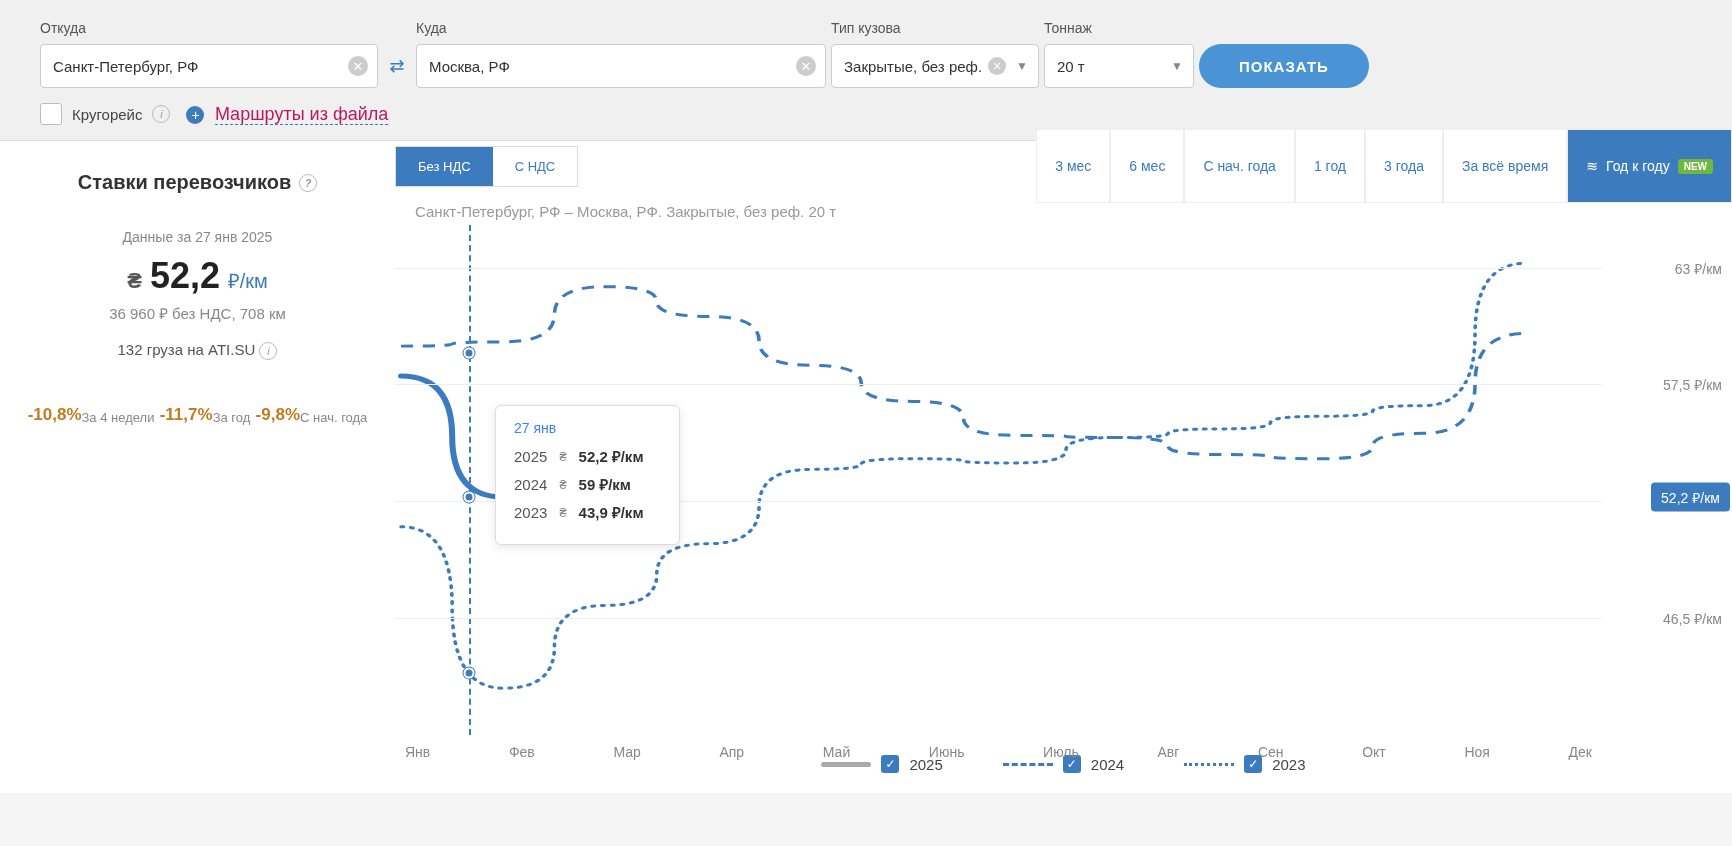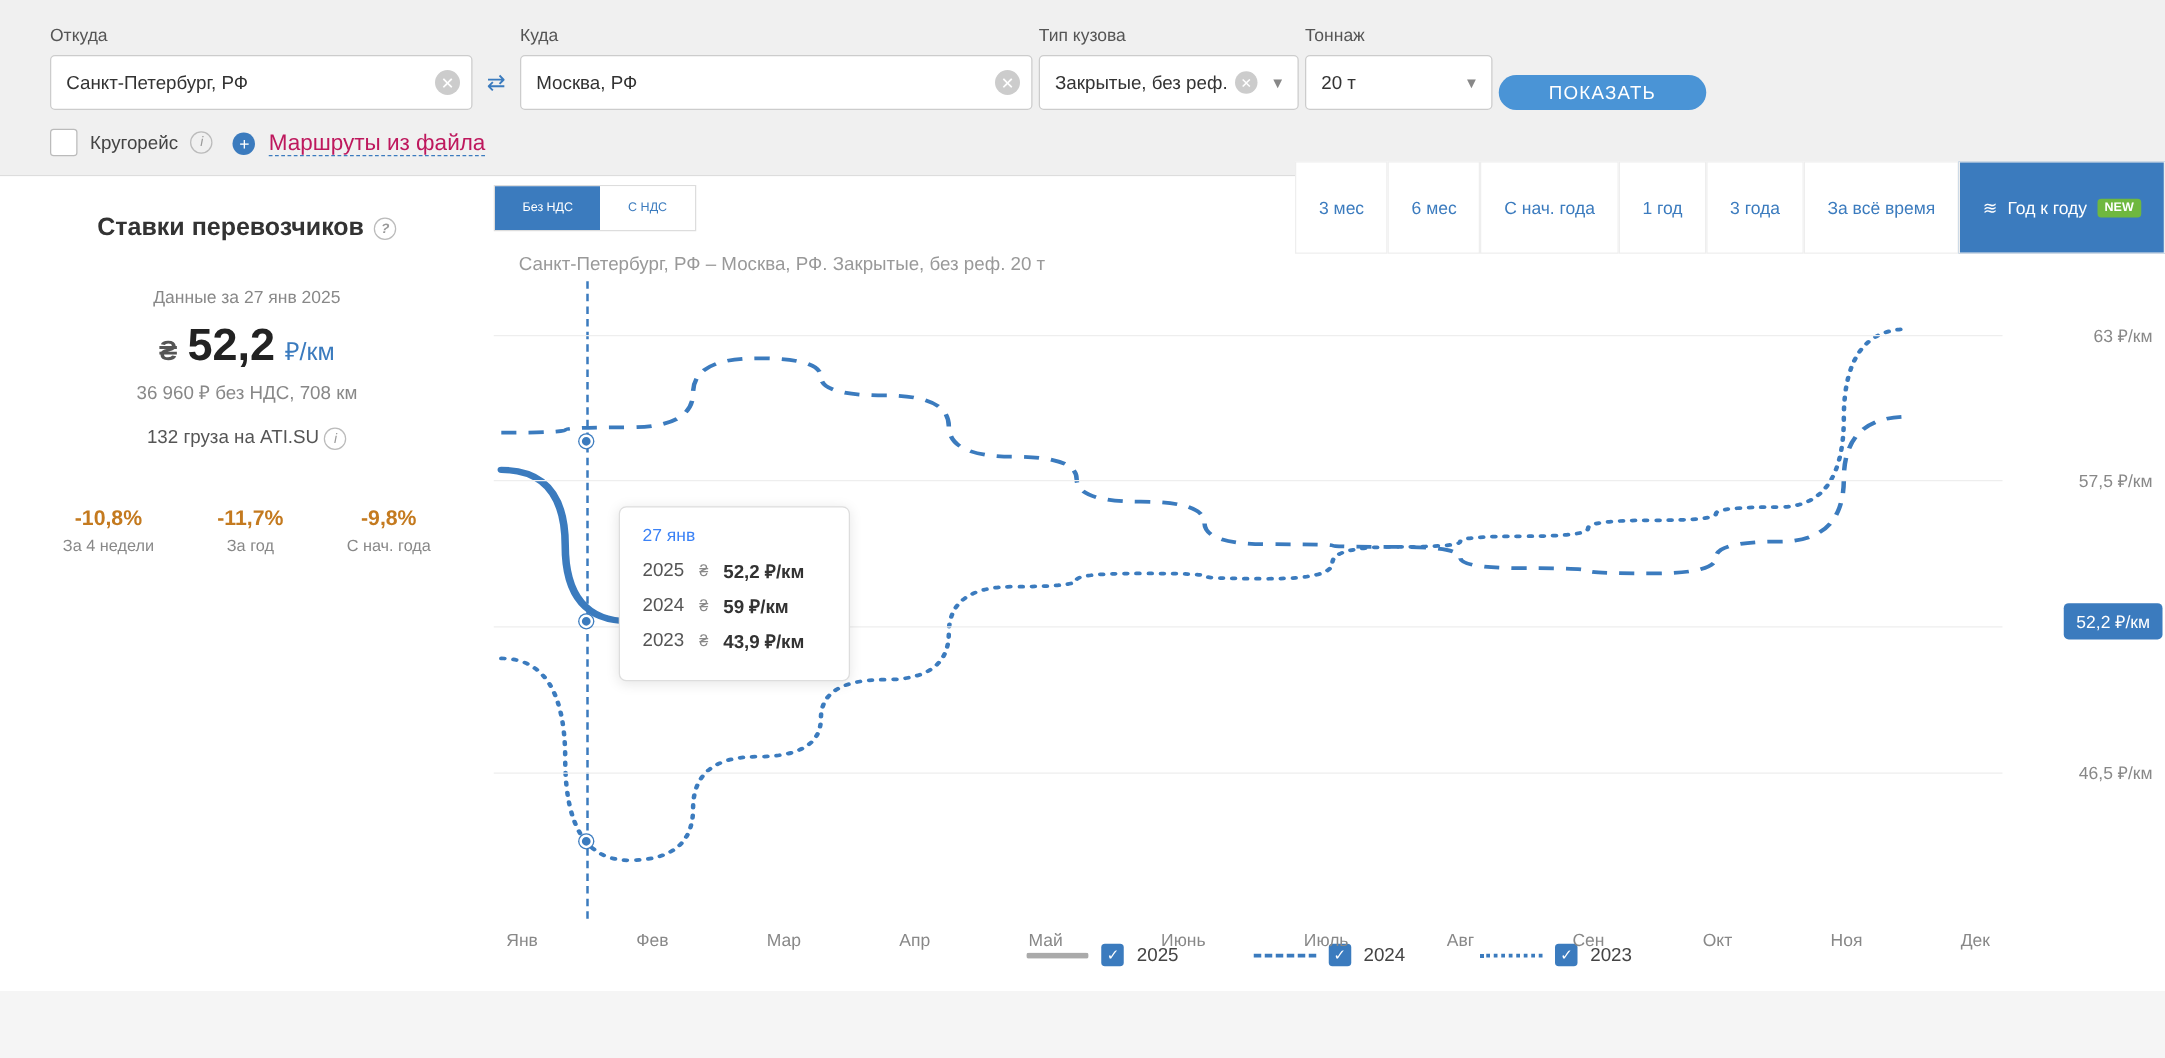--- a/index.html
+++ b/index.html
@@ -12,45 +12,45 @@
 .text-input{height:44px;border:1px solid #ccc;border-radius:4px;padding:0 40px 0 12px;font-size:15px;background:#fff;color:#333}
 .from-input{width:338px}
 .to-input{width:410px}
 .clear-btn{position:absolute;right:10px;width:20px;height:20px;border-radius:50%;background:#ccc;color:#fff;display:flex;align-items:center;justify-content:center;font-size:13px;cursor:pointer}
 .swap-btn{width:28px;height:44px;display:flex;align-items:center;justify-content:center;color:#3b7bbe;font-size:18px;cursor:pointer}
 .select-input{height:44px;border:1px solid #ccc;border-radius:4px;padding:0 35px 0 12px;font-size:15px;background:#fff;color:#333;position:relative;display:flex;align-items:center;cursor:pointer}
 .body-type{width:208px}
 .tonnage{width:150px}
 .select-input .chev{position:absolute;right:10px;color:#888;font-size:12px}
 .select-input .mini-clear{position:absolute;right:32px;width:18px;height:18px;border-radius:50%;background:#ccc;color:#fff;display:flex;align-items:center;justify-content:center;font-size:11px}
-.show-btn{height:28px;padding:0 40px;background:#4a94d6;color:#fff;border:none;border-radius:22px;font-size:15px;font-weight:400;cursor:pointer;letter-spacing:1px}
+.show-btn{height:44px;padding:0 40px;background:#4a94d6;color:#fff;border:none;border-radius:22px;font-size:15px;font-weight:700;cursor:pointer;letter-spacing:1px}
 .sub-row{display:flex;align-items:center;gap:16px;margin-top:15px}
 .checkbox-group{display:flex;align-items:center;gap:10px}
 .chk{width:22px;height:22px;border:1px solid #bbb;border-radius:3px;background:#fff}
 .chk-label{font-size:15px;color:#444}
 .info-icon{display:inline-flex;width:18px;height:18px;border:1px solid #bbb;border-radius:50%;align-items:center;justify-content:center;font-size:11px;color:#999;font-style:italic}
 .link{color:#be185d;font-size:18px;border-bottom:1px dashed #3b7bbe;cursor:pointer}
 .plus-icon{display:inline-flex;width:18px;height:18px;border-radius:50%;background:#3b7bbe;color:#fff;align-items:center;justify-content:center;font-size:14px;margin-right:6px}
 .main{display:flex;background:#fff}
 .sidebar{width:395px;padding:30px 25px;text-align:center}
 .side-title{font-size:20px;font-weight:bold;color:#333;display:inline-flex;align-items:center;gap:8px}
 .side-date{font-size:14px;color:#888;margin-top:35px}
 .rate-big{font-size:36px;font-weight:bold;color:#222;margin-top:10px;display:flex;align-items:baseline;justify-content:center;gap:8px}
 .rate-unit{font-size:20px;color:#3b7bbe;font-weight:normal}
 .coin-icon{font-size:22px;color:#555}
 .rate-sub{font-size:15px;color:#888;margin-top:6px}
 .rate-cargo{font-size:15px;color:#555;margin-top:18px}
 .stats-row{display:flex;justify-content:space-around;margin-top:45px}
-.stat{display:flex;flex-direction:column;align-items:center}
+.stat{display:flex;flex-direction:row;align-items:center}
 .stat-val{font-size:17px;font-weight:bold;color:#c47a1f}
 .stat-label{font-size:13px;color:#888;margin-top:4px}
 .chart-area{flex:1;position:relative}
 .tabs-row{display:flex;justify-content:space-between;align-items:center;height:50px}
 .vat-tabs{display:flex;border:1px solid #ddd}
-.vat-tab{padding:12px 22px;font-size:10px;cursor:pointer}
+.vat-tab{padding:12px 22px;font-size:13px;cursor:pointer}
 .vat-tab.active{background:#3b7bbe;color:#fff}
 .vat-tab:not(.active){color:#3b7bbe;background:#fff}
 .period-tabs{display:flex;gap:0}
 .period-tab{padding:28px 18px;font-size:14px;color:#3b7bbe;background:#fff;border:1px solid #eee;cursor:pointer;white-space:nowrap}
 .period-tab.yoy{background:#3b7bbe;color:#fff;display:flex;align-items:center;gap:8px}
 .new-badge{background:#6fb83f;color:#fff;font-size:10px;padding:2px 6px;border-radius:3px;font-weight:bold}
 .chart-subtitle{color:#999;font-size:15px;padding:12px 20px 0}
 .chart-canvas{position:relative;height:510px;margin:5px 130px 0 0}
 .y-label{position:absolute;right:-120px;font-size:14px;color:#888;transform:translateY(-50%)}
 .gridline{position:absolute;left:0;right:0;border-top:1px solid #eee}

